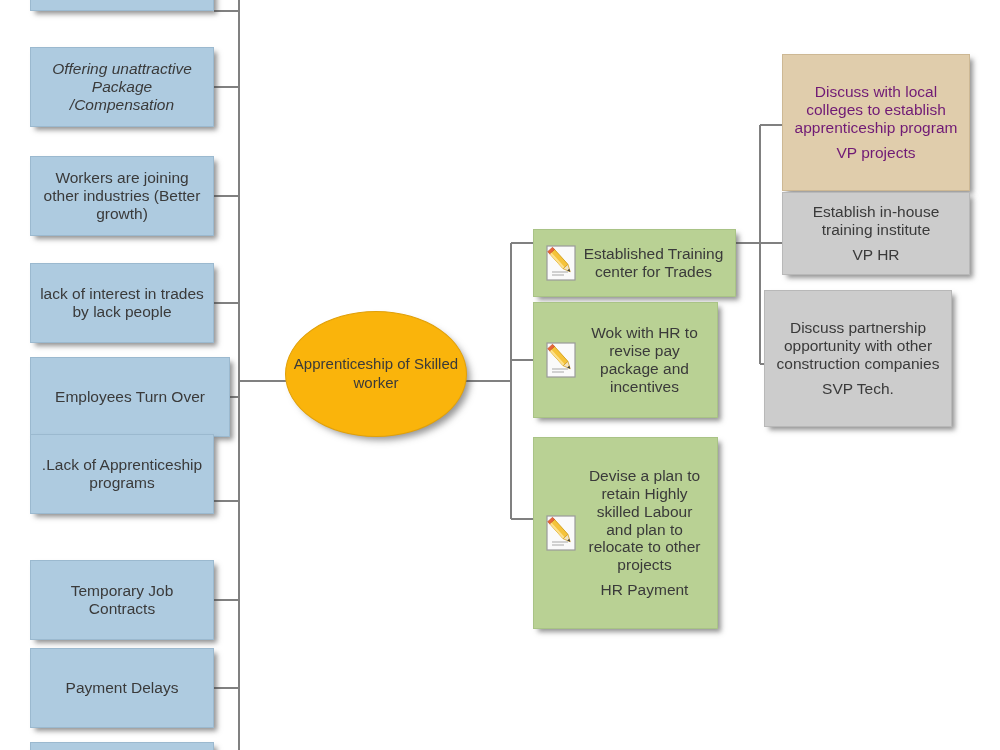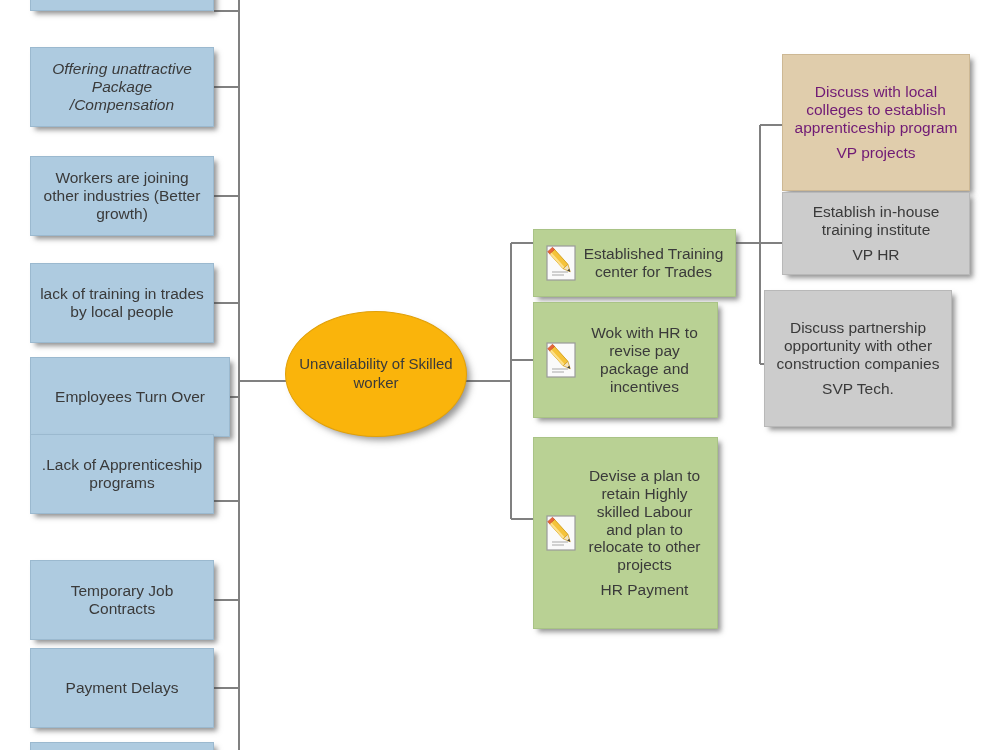--- a/index.html
+++ b/index.html
@@ -133,21 +133,21 @@
 
   <div class="node cause" style="left:30px;top:47px;width:184px;height:80px;font-style:italic;">
     <span class="txt">Offering unattractive Package /Compensation</span>
   </div>
 
   <div class="node cause" style="left:30px;top:156px;width:184px;height:80px;">
     <span class="txt">Workers are joining other industries (Better growth)</span>
   </div>
 
   <div class="node cause" style="left:30px;top:263px;width:184px;height:80px;">
-    <span class="txt">lack of training in trades by local people</span>
+    <span class="txt">lack of interest in trades by lack people</span>
   </div>
 
   <div class="node cause" style="left:30px;top:357px;width:200px;height:80px;">
     <span class="txt">Employees Turn Over</span>
   </div>
 
   <div class="node cause" style="left:30px;top:434px;width:184px;height:80px;">
     <span class="txt">.Lack of Apprenticeship programs</span>
   </div>
 
@@ -158,21 +158,21 @@
   <div class="node cause" style="left:30px;top:648px;width:184px;height:80px;">
     <span class="txt">Payment Delays</span>
   </div>
 
   <div class="node cause" style="left:30px;top:742px;width:184px;height:80px;">
     <span class="txt"></span>
   </div>
 
   <div class="hub" style="left:285px;top:311px;width:180px;height:124px;">
     <span>
-      <span class="txt">Unavailability</span>
+      <span class="txt">Apprenticeship</span>
       <span class="txt">of Skilled</span>
       <span class="txt">worker</span>
     </span>
   </div>
 
   <div class="node solution" style="left:533px;top:209px;width:203px;height:68px;margin-top:20px;">
     <span class="note-icon">
       <svg viewBox="0 0 30 36" width="30" height="36" xmlns="http://www.w3.org/2000/svg">
         <rect x="1" y="1" width="28" height="34" fill="#fafafa" stroke="#9a9a9a" stroke-width="1.2"></rect>
         <line x1="6" y1="27" x2="22" y2="27" stroke="#b5b5b5" stroke-width="1.2"></line>

